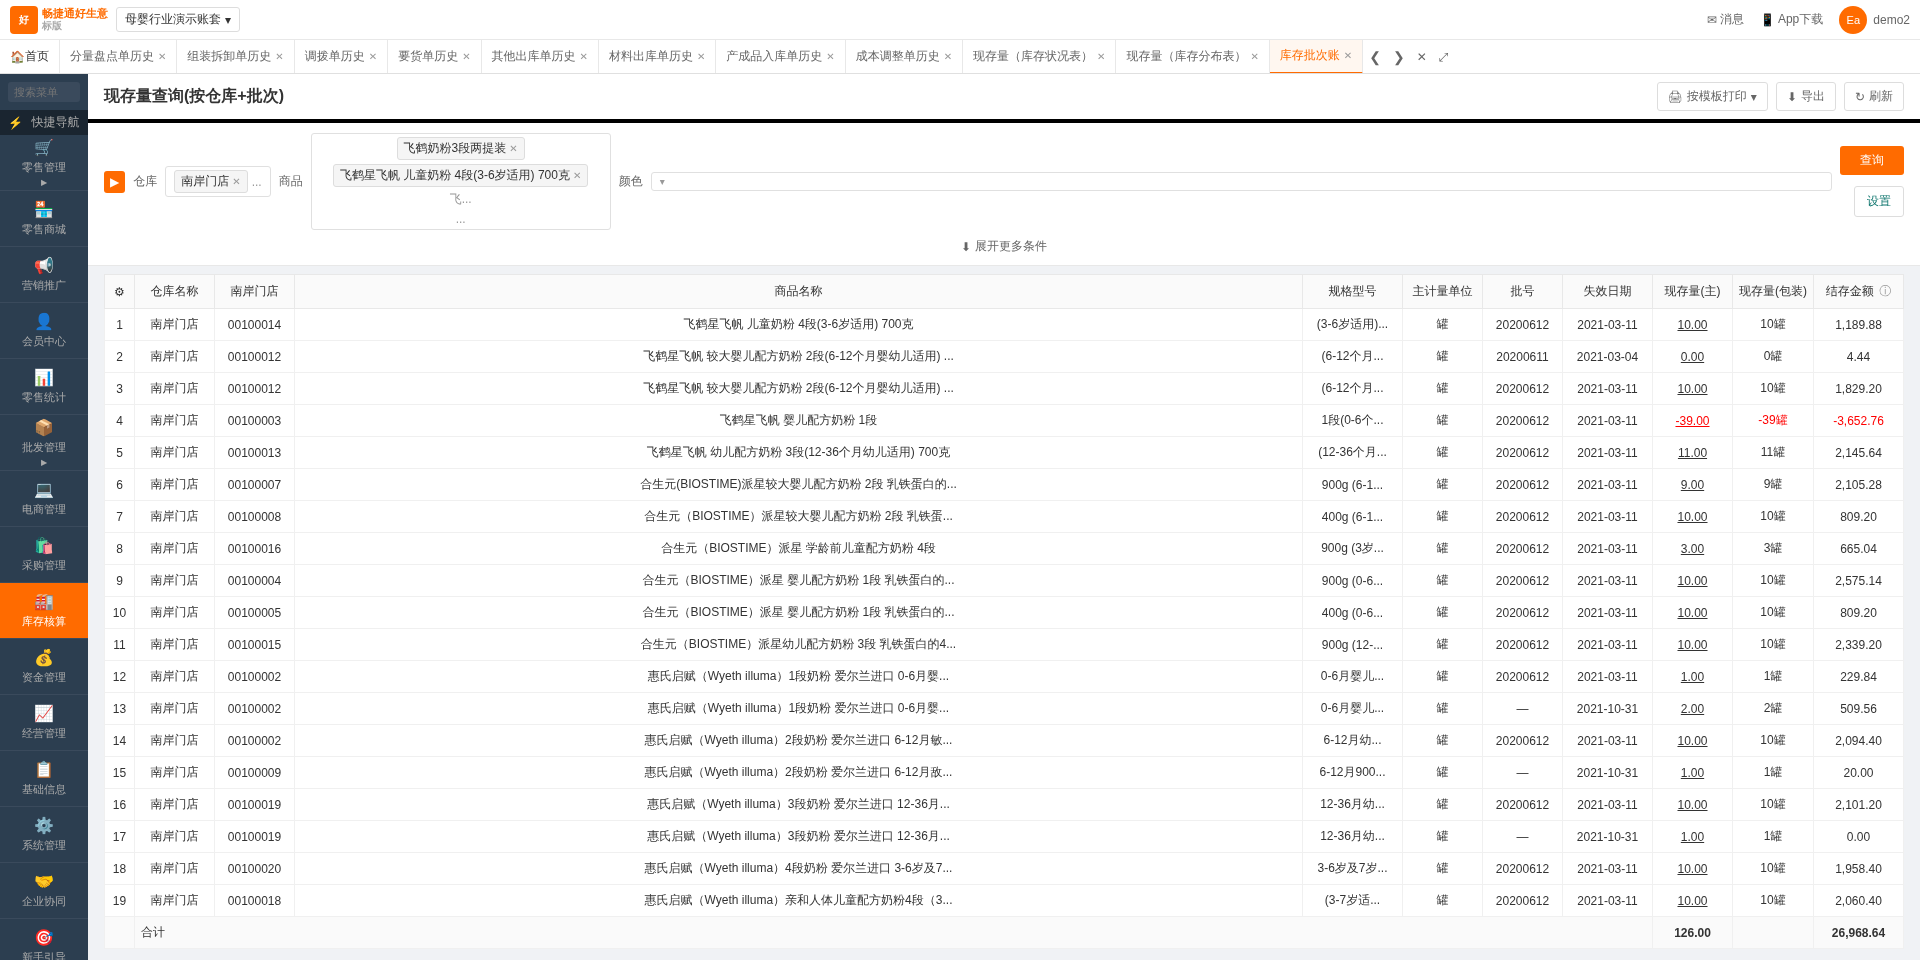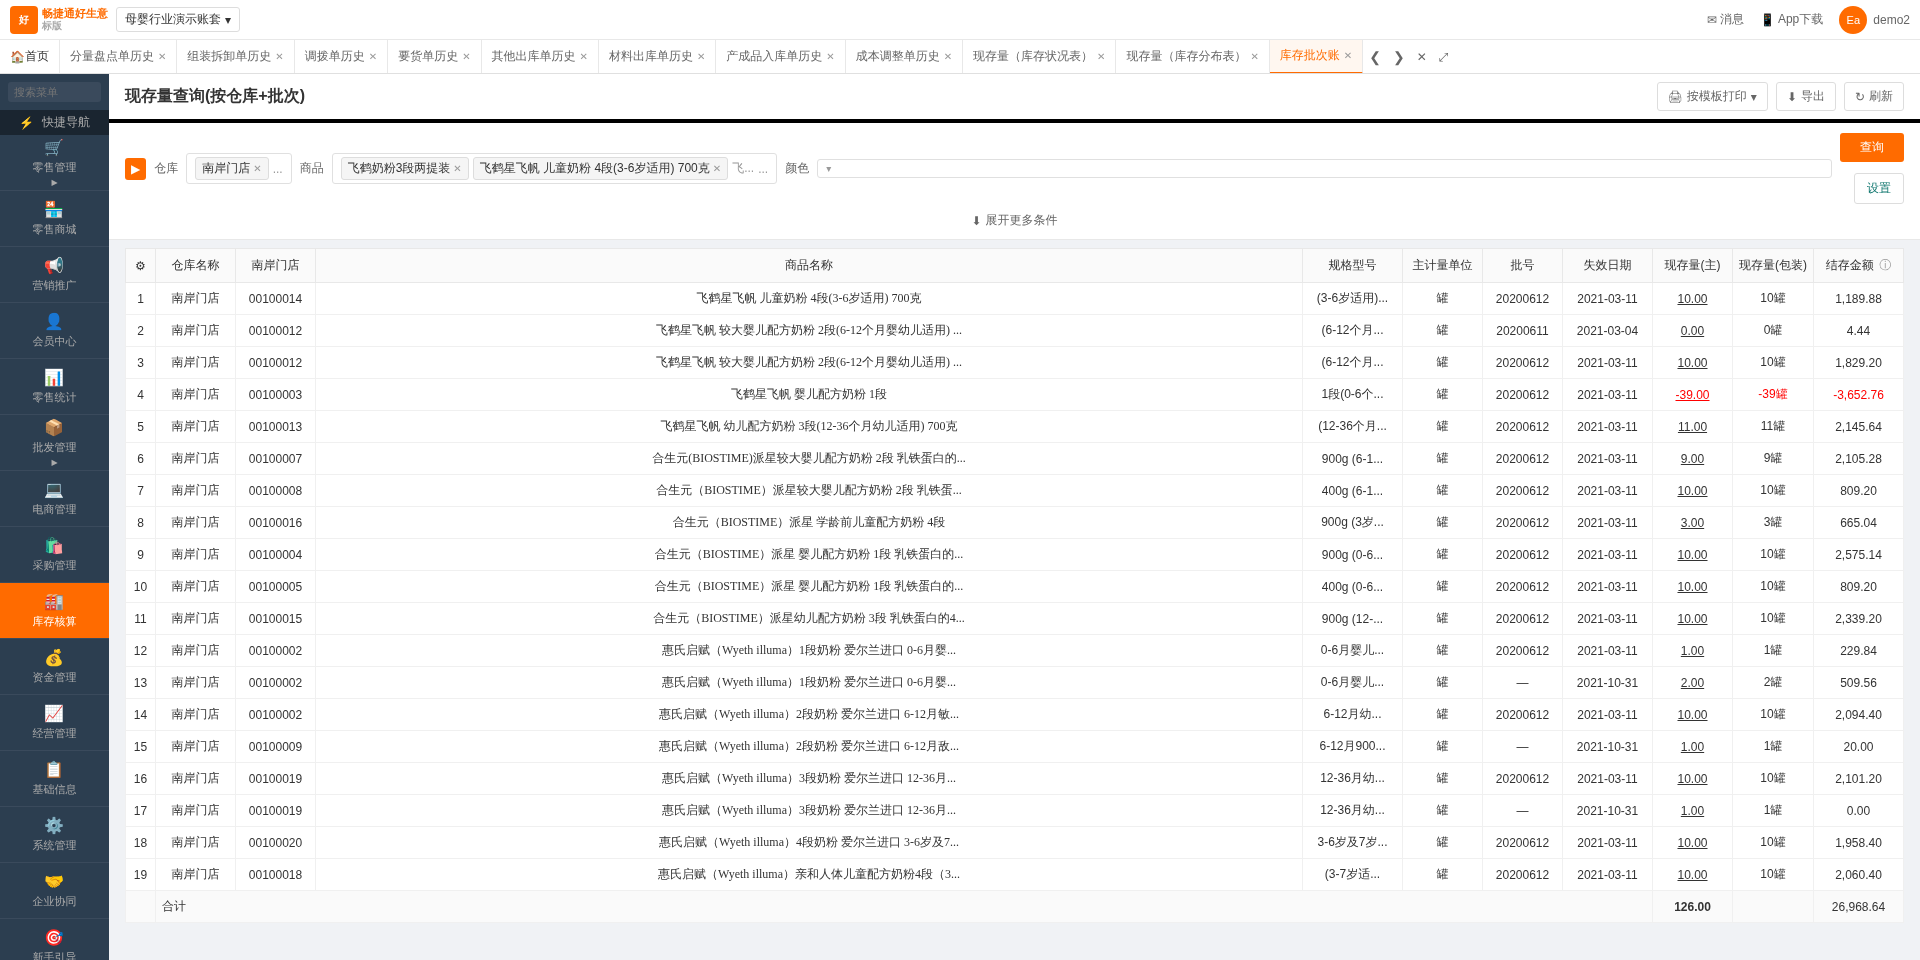--- a/index.html
+++ b/index.html
@@ -21,21 +21,21 @@
     .tab-item.active { color: #ff6b00; background: #fff7f0; border-bottom: 2px solid #ff6b00; }
     .tab-item.home { color: #333; font-size: 12px; }
     .tab-close { margin-left: 4px; color: #999; font-size: 10px; }
     .tab-nav-btn { padding: 0 6px; cursor: pointer; color: #666; font-size: 14px; flex-shrink: 0; }
     .tab-close-all { padding: 0 6px; cursor: pointer; color: #666; font-size: 12px; flex-shrink: 0; }
 
     
     .main-layout { display: flex; flex: 1; overflow: hidden; }
 
     
-    .sidebar { width: 109px; background: #2c3e50; display: flex; flex-direction: column; flex-shrink: 0; overflow-y: auto; }
+    .sidebar { width: 88px; background: #2c3e50; display: flex; flex-direction: column; flex-shrink: 0; overflow-y: auto; }
     .sidebar-item { display: flex; flex-direction: column; align-items: center; justify-content: center; padding: 12px 4px; cursor: pointer; color: #aaa; gap: 3px; border-bottom: 1px solid #3a4a5c; min-height: 56px; }
     .sidebar-item.active { background: #ff6b00; color: #fff; }
     .sidebar-item .icon { font-size: 16px; }
     .sidebar-item .label { font-size: 11px; text-align: center; }
     .sidebar-search { padding: 8px; background: #2c3e50; }
     .sidebar-search input { width: 100%; background: #3a4a5c; border: none; border-radius: 3px; padding: 4px 6px; color: #fff; font-size: 11px; outline: none; }
     .sidebar-nav { padding: 4px 8px; background: #1a2530; display: flex; align-items: center; justify-content: center; gap: 8px; cursor: pointer; color: #aaa; font-size: 11px; }
 
     
     .content { flex: 1; display: flex; flex-direction: column; overflow: hidden; background: #f0f2f5; }
@@ -69,21 +69,21 @@
     .data-table { width: 100%; border-collapse: collapse; background: #fff; }
     .data-table th { background: #fafafa; border: 1px solid #e8e8e8; padding: 8px 6px; text-align: center; color: #333; font-weight: normal; white-space: nowrap; position: sticky; top: 0; z-index: 1; font-size: 12px; }
     .data-table td { border: 1px solid #f0f0f0; padding: 7px 6px; text-align: center; color: #333; font-size: 12px; white-space: nowrap; }
     .data-table .negative { color: #f00; }
     .data-table .underline { text-decoration: underline; cursor: pointer; }
     .data-table .summary-row td { background: #fafafa; font-weight: bold; }
     .row-number { color: #999; }
     .col-narrow { width: 30px; }
     .col-warehouse { width: 80px; }
     .col-code { width: 80px; }
-    .col-name { min-width: 220px; text-align: left; font-family: Liberation Serif, serif; }
+    .col-name { min-width: 220px; text-align: left; }
     .col-spec { width: 100px; }
     .col-unit { width: 80px; }
     .col-batch { width: 80px; }
     .col-expire { width: 90px; }
     .col-stock { width: 80px; }
     .col-pack { width: 80px; }
     .col-balance { width: 90px; }
     .info-icon { color: #999; cursor: pointer; margin-left: 2px; }
   </style>
 </head>
@@ -277,21 +277,21 @@
         </div>
         <span class="filter-label">仓库</span>
         <div class="filter-input-box">
           <div class="filter-tag">
             <span>南岸门店</span>
             <span class="close">✕</span>
           </div>
           <span class="filter-more">...</span>
         </div>
         <span class="filter-label">商品</span>
-        <div class="filter-input-box" style="max-width:500px;min-width:300px;">
+        <div class="filter-input-box" style="max-width:500px;min-width:300px;flex-direction:column;">
           <div class="filter-tag">
             <span>飞鹤奶粉3段两提装</span>
             <span class="close">✕</span>
           </div>
           <div class="filter-tag">
             <span>飞鹤星飞帆 儿童奶粉 4段(3-6岁适用) 700克</span>
             <span class="close">✕</span>
           </div>
           <span class="filter-more">飞...</span>
           <span class="filter-more">...</span>
@@ -579,19 +579,19 @@
     <td class="col-expire">2021-03-11</td>
     <td class="col-stock"><span class="underline">10.00</span></td>
     <td class="col-pack">10罐</td>
     <td class="col-balance">2,060.40</td>
   </tr>
             <tr class="summary-row">
   <td></td>
   <td colspan="7" style="text-align:left;font-weight:normal;">合计</td>
   <td style="font-weight:bold;">126.00</td>
   <td></td>
-  <td style="font-weight:normal;">26,968.64</td>
+  <td style="font-weight:bold;">26,968.64</td>
 </tr>
           </tbody>
       </table>
     </div>
   </div>
 </div>
 
 </body></html>

